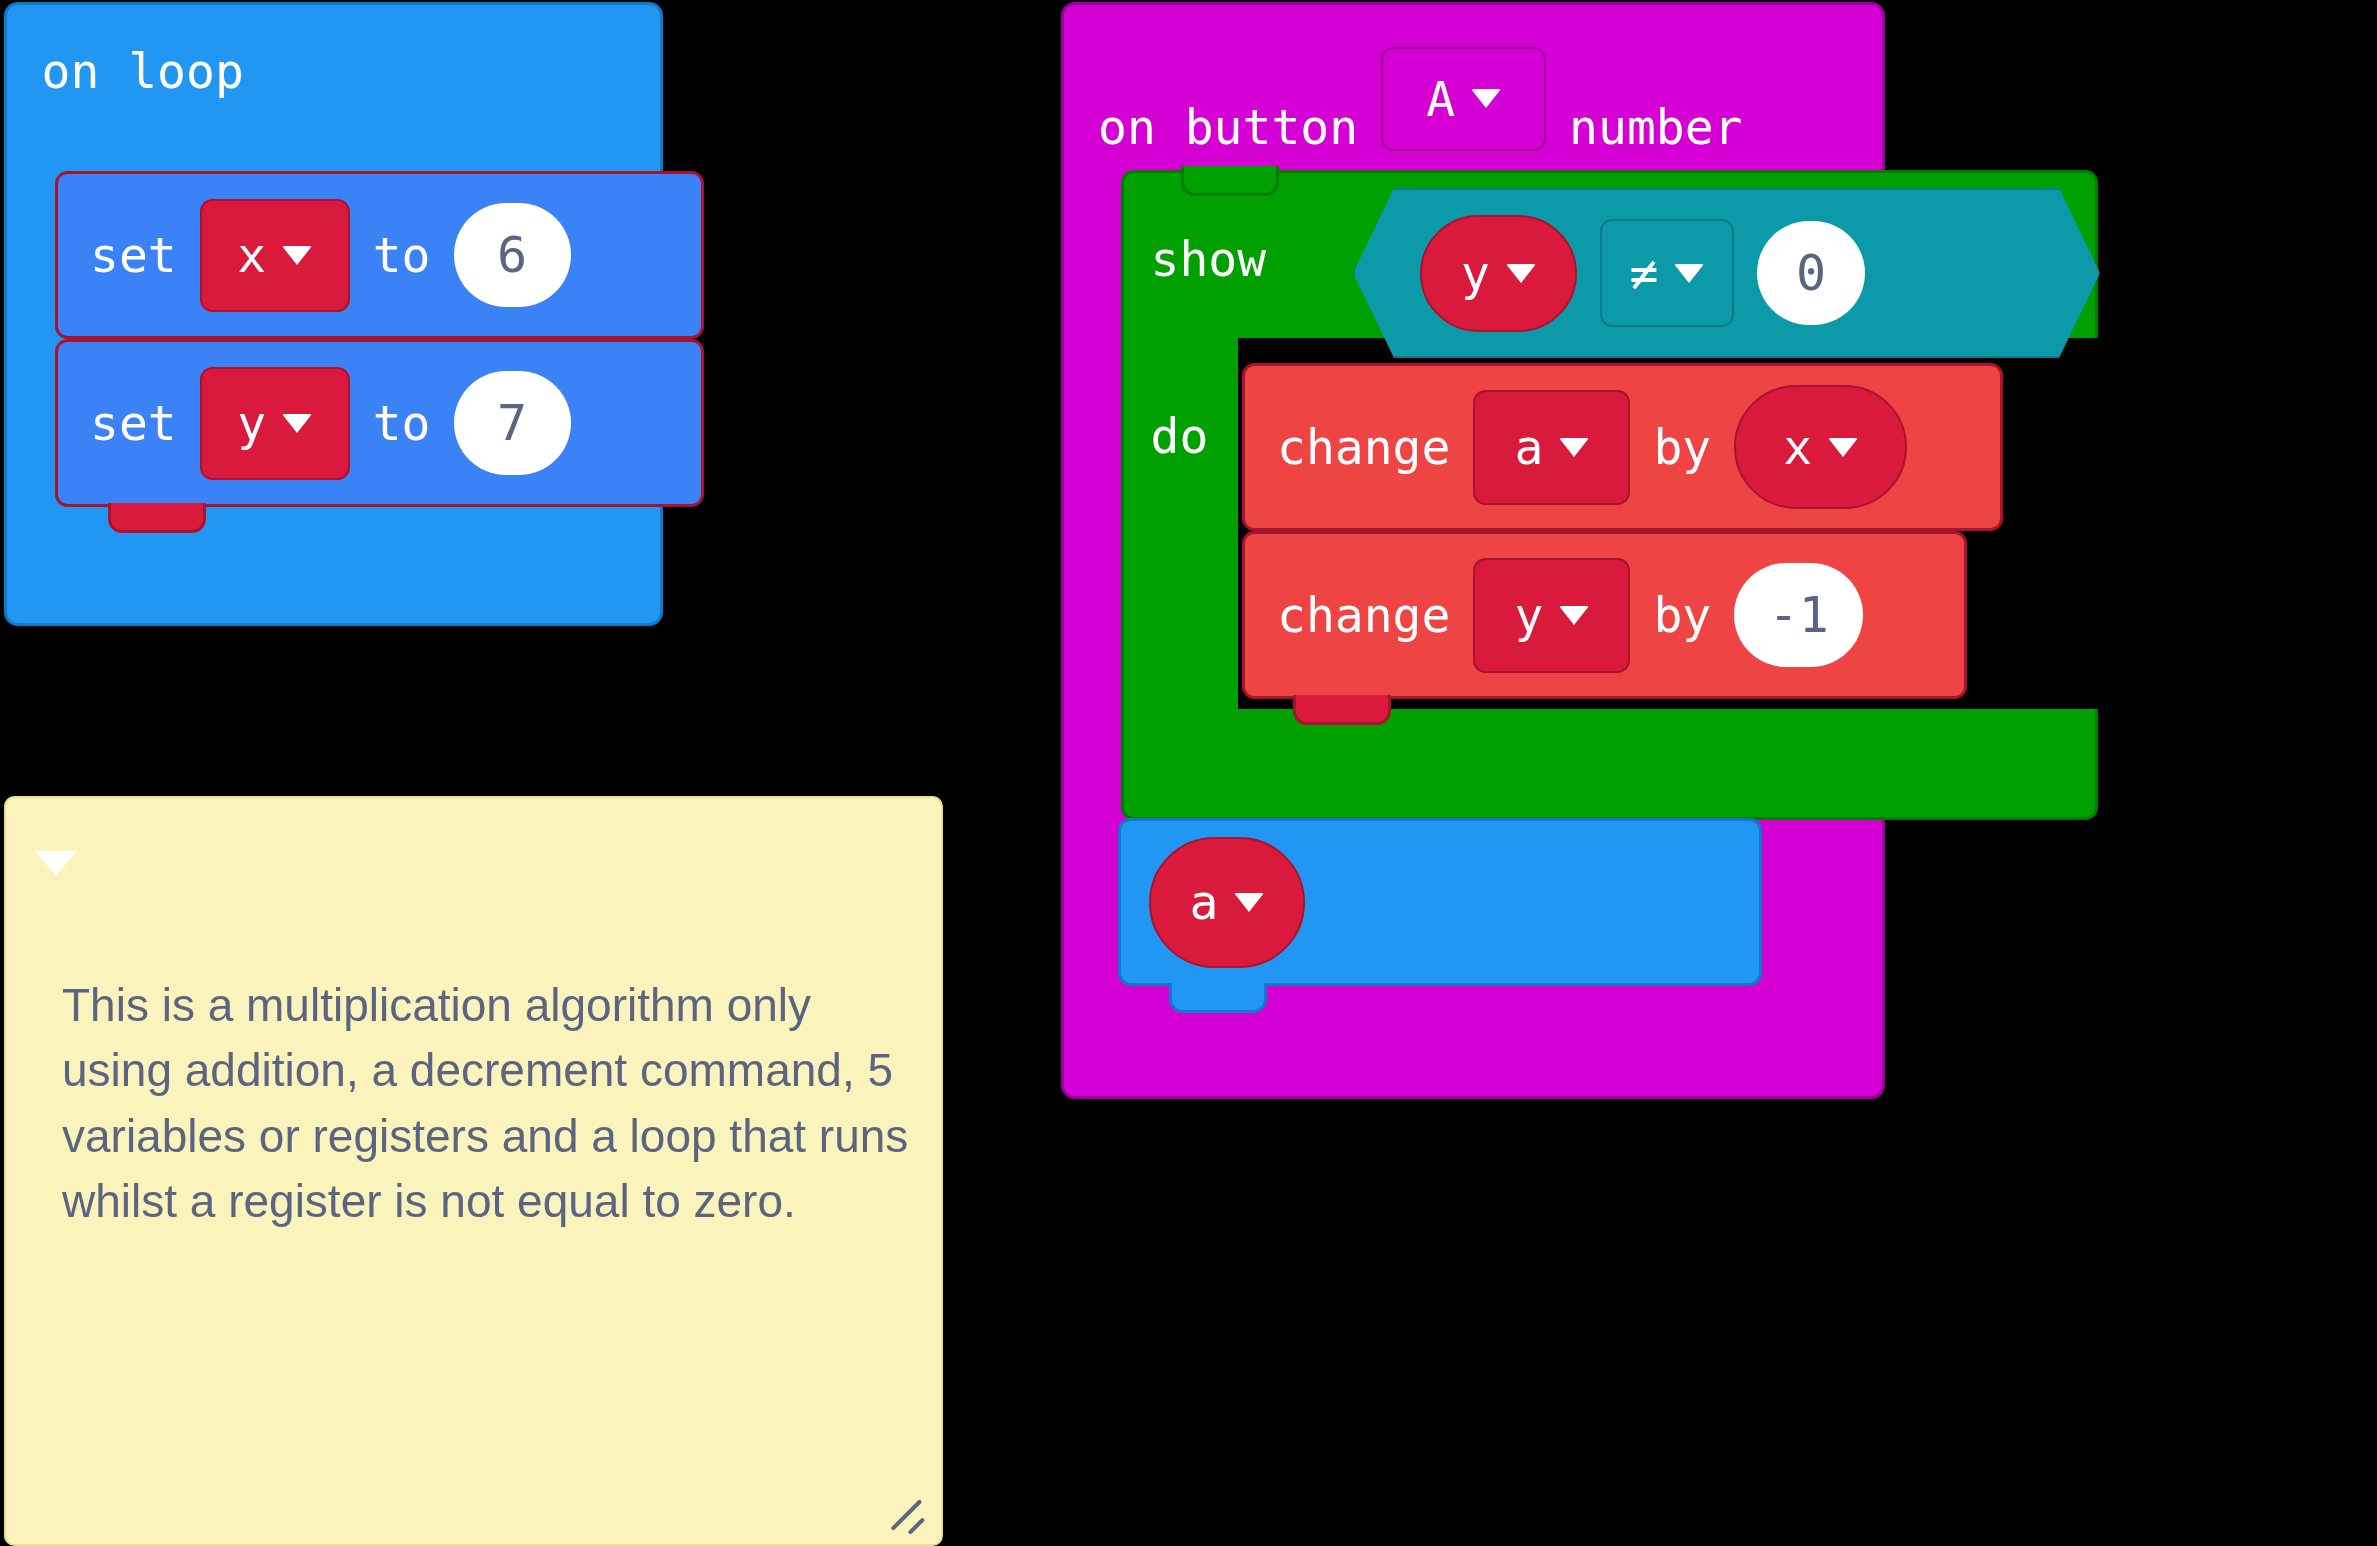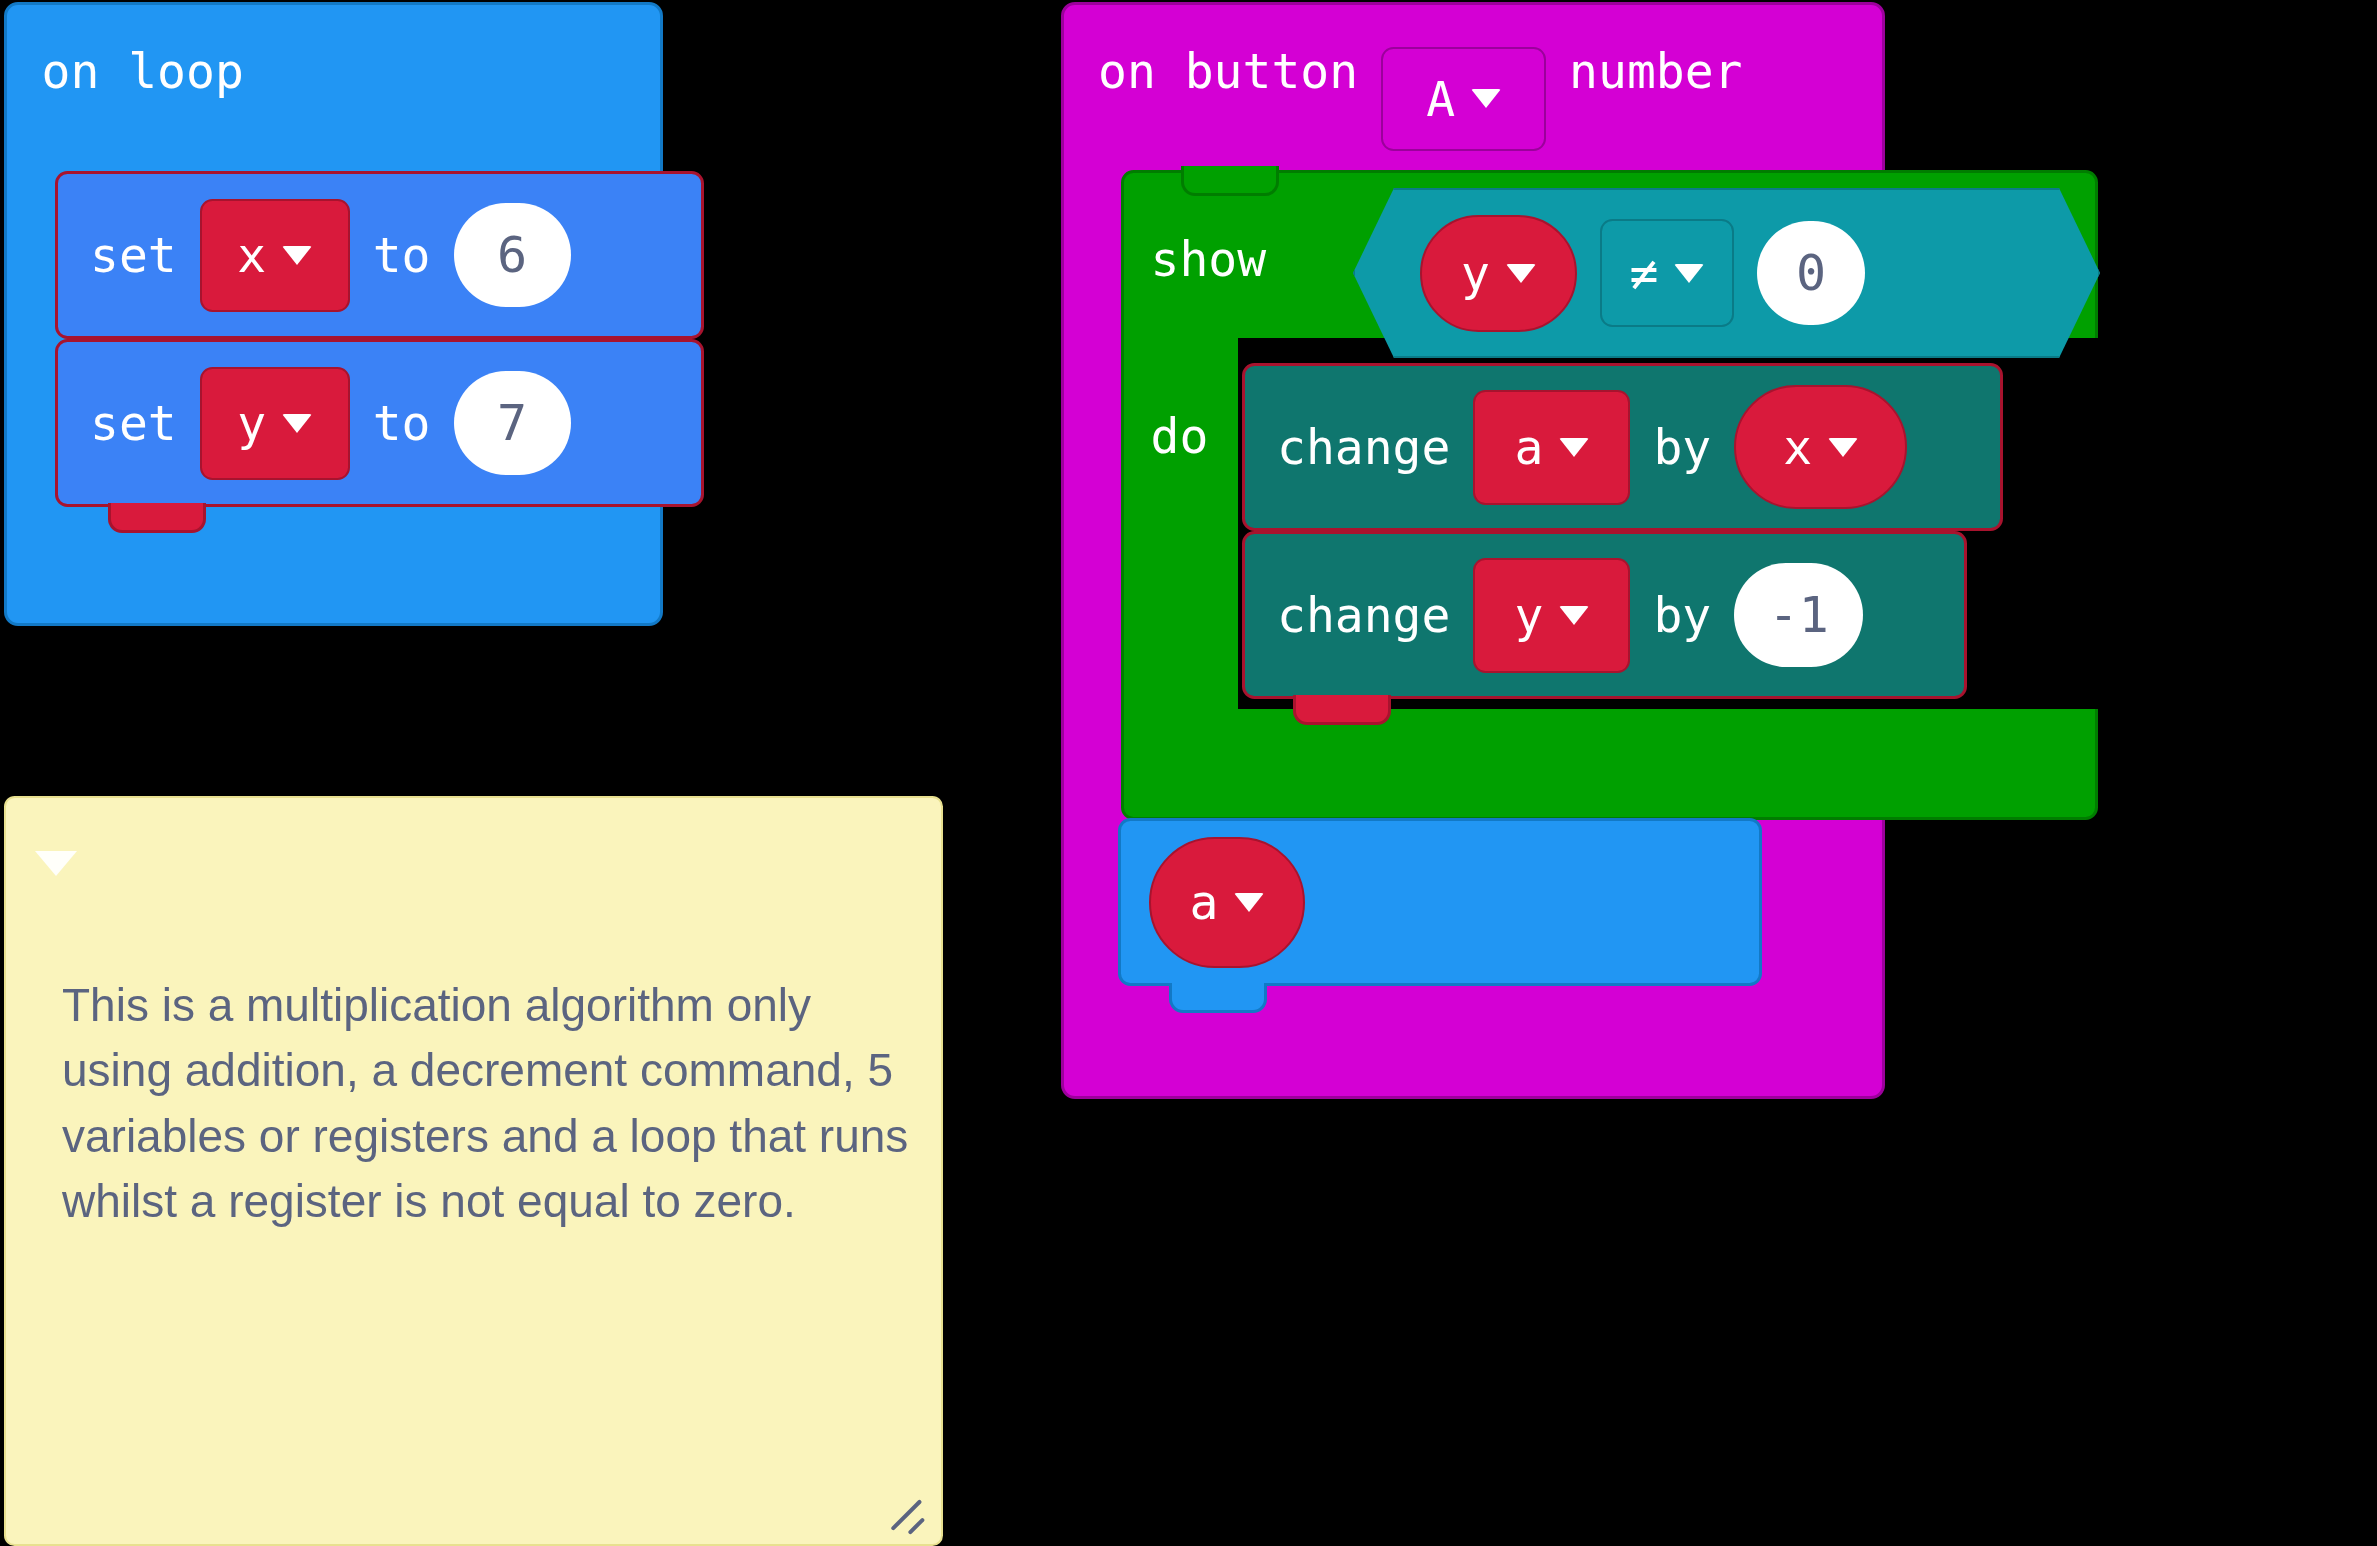--- a/index.html
+++ b/index.html
@@ -45,21 +45,21 @@
   .setrow{position:absolute;left:32px;top:0;height:100%;
           display:flex;align-items:center;gap:23px;}
   .setblk .dd{background:#d91a3c;border:2.7px solid #a8132e;
               width:150px;height:113px;}
   .setblk .num{width:117px;height:104px;}
 
   
   #onbtn{left:1061px;top:1.8px;width:824px;height:1097px;background:#d400d4;
          border:3.5px solid #9c009c;border-radius:14px;}
   #onbtn .lbl{position:absolute;left:34px;top:42px;
-              display:flex;align-items:flex-start;gap:23px;}
+              display:flex;align-items:flex-end;gap:23px;}
   #onbtn .dd{background:#d400d4;border:2.7px solid #9c009c;
              width:165px;height:104px;}
 
   
   #whileblk{left:1121px;top:170px;width:977px;height:650px;background:#00a000;
             border:3.5px solid #007d00;border-radius:12.4px;}
   #whileblk .wlbl{position:absolute;left:26.5px;top:62px;}
   #whileblk .dolbl{position:absolute;left:26.5px;top:239px;}
   
   #whilecut{position:absolute;left:1238px;top:338px;width:884px;height:371px;
@@ -72,21 +72,21 @@
             clip-path:polygon(41px 0,calc(100% - 41px) 0,100% 50%,
                               calc(100% - 41px) 100%,41px 100%,0 50%);}
   #cmp .inner{position:absolute;inset:0;display:flex;align-items:center;
               gap:23px;padding-left:67px;}
   #cmp .rep{width:157px;height:117px;}
   #cmp .dd{background:#0d9aa8;border:2.7px solid #0a7b87;width:134px;height:108px;}
   #cmp .dd .t{font-size:48px;}
   #cmp .num{width:108px;height:104px;}
 
   
-  .chg{background:#0f766e;border:3.5px solid #a8132e;border-radius:12.4px;padding-left:7px;}
+  .chg{background:#ef4444;border:3.5px solid #a8132e;border-radius:12.4px;padding-left:7px;}
   #chg1{left:1242px;top:363px;width:761px;height:168px;}
   #chg2{left:1242px;top:531px;width:725px;height:168px;}
   .chgrow{position:absolute;left:32px;top:0;height:100%;
           display:flex;align-items:center;gap:23px;}
   .chg .dd{background:#d91a3c;border:2.7px solid #a8132e;width:157px;height:115px;}
   .chg .rep{width:173px;height:124px;}
   .chg .num{width:129px;height:104px;}
 
   
   #shownum{left:1118px;top:818px;width:644px;height:168px;background:#2196f3;

